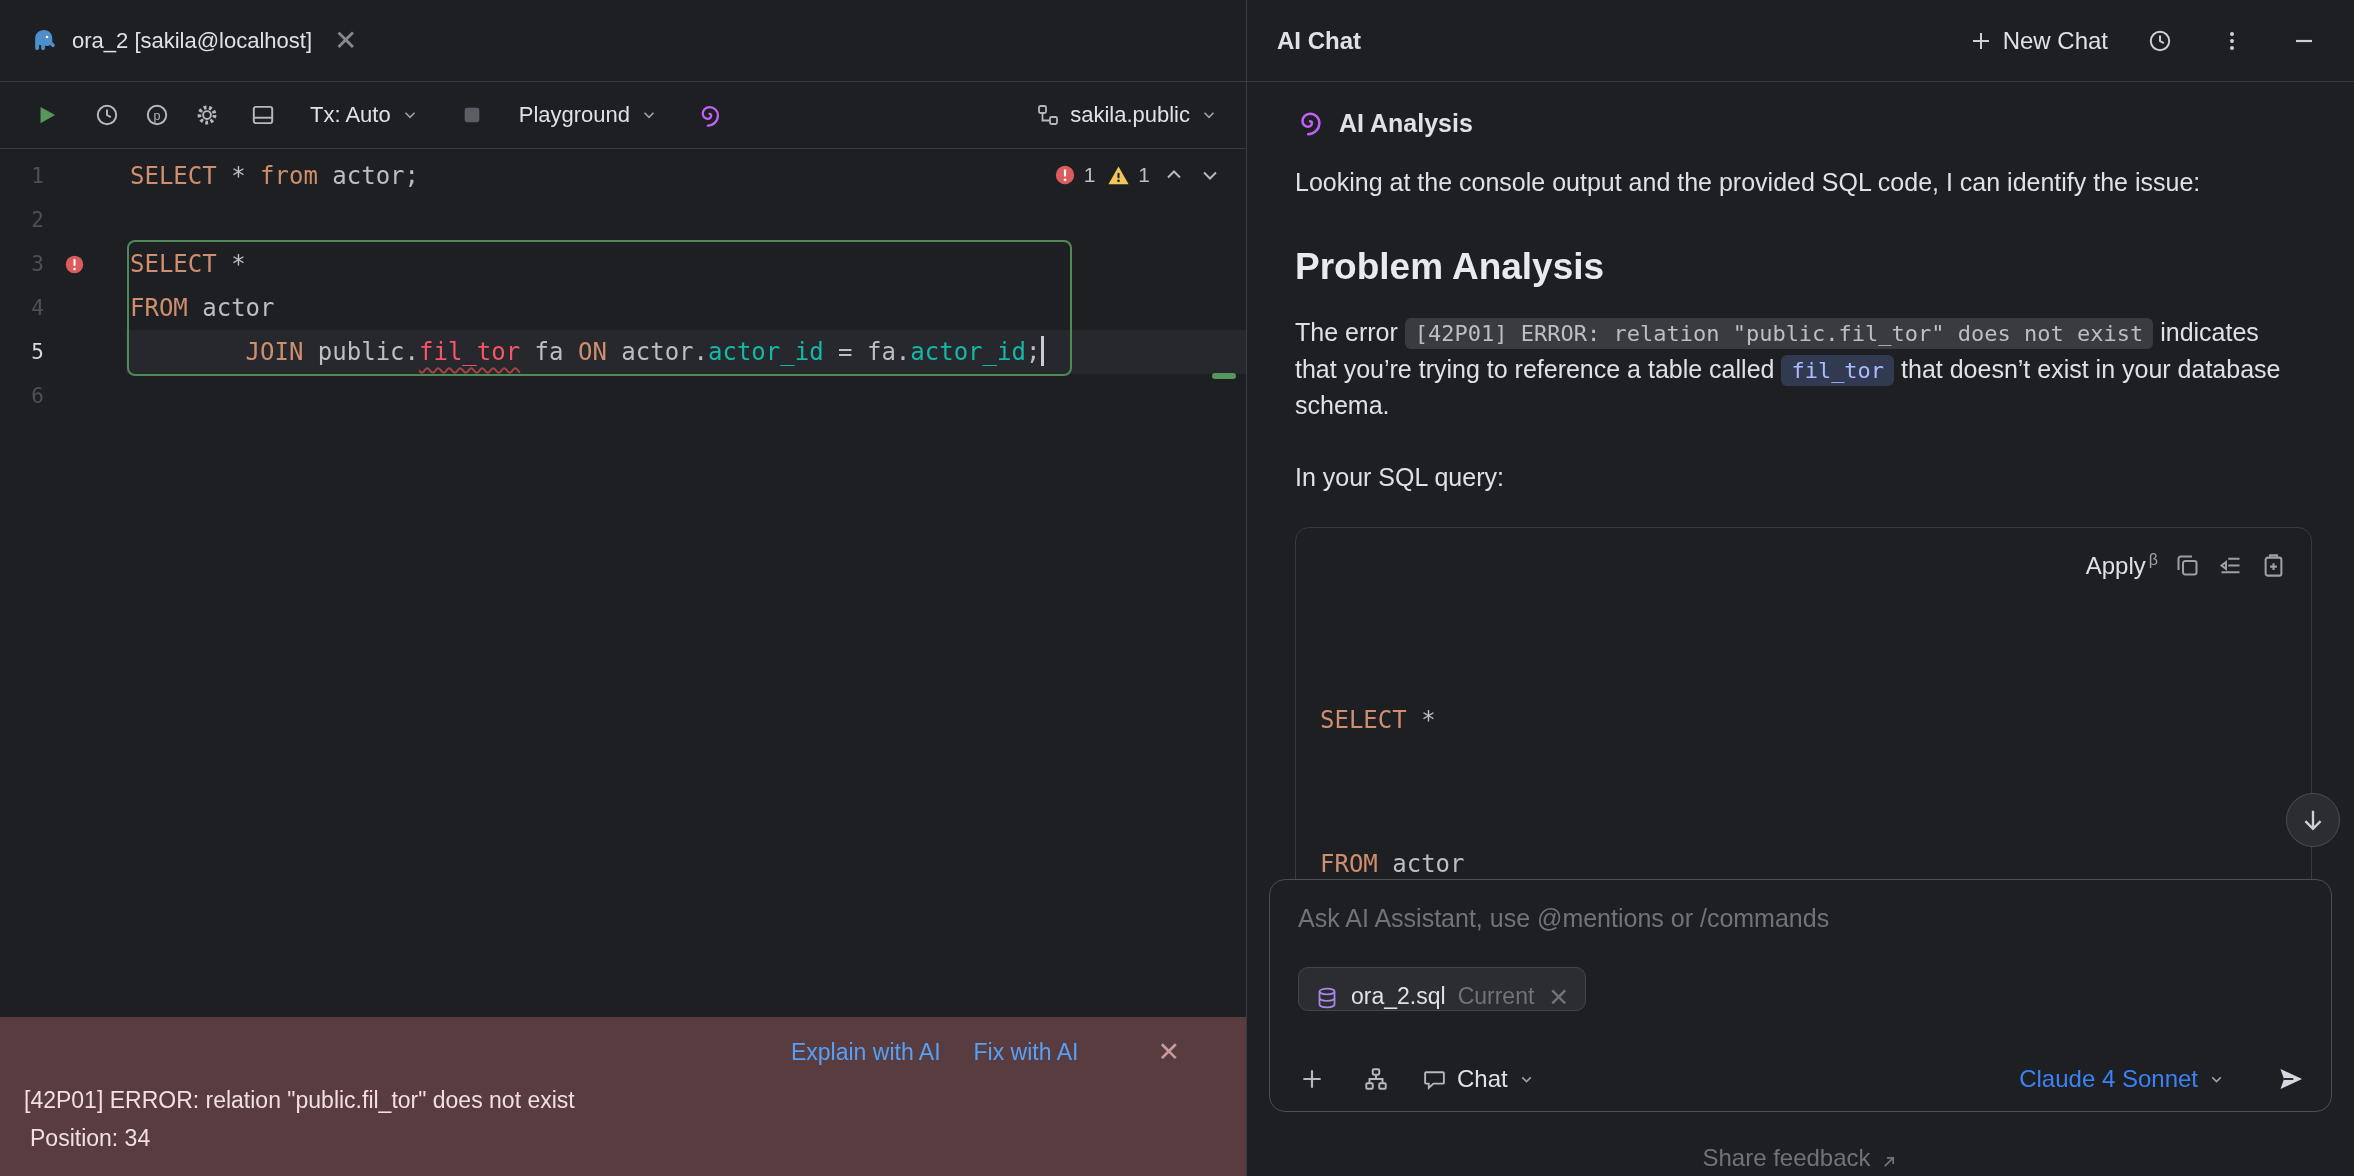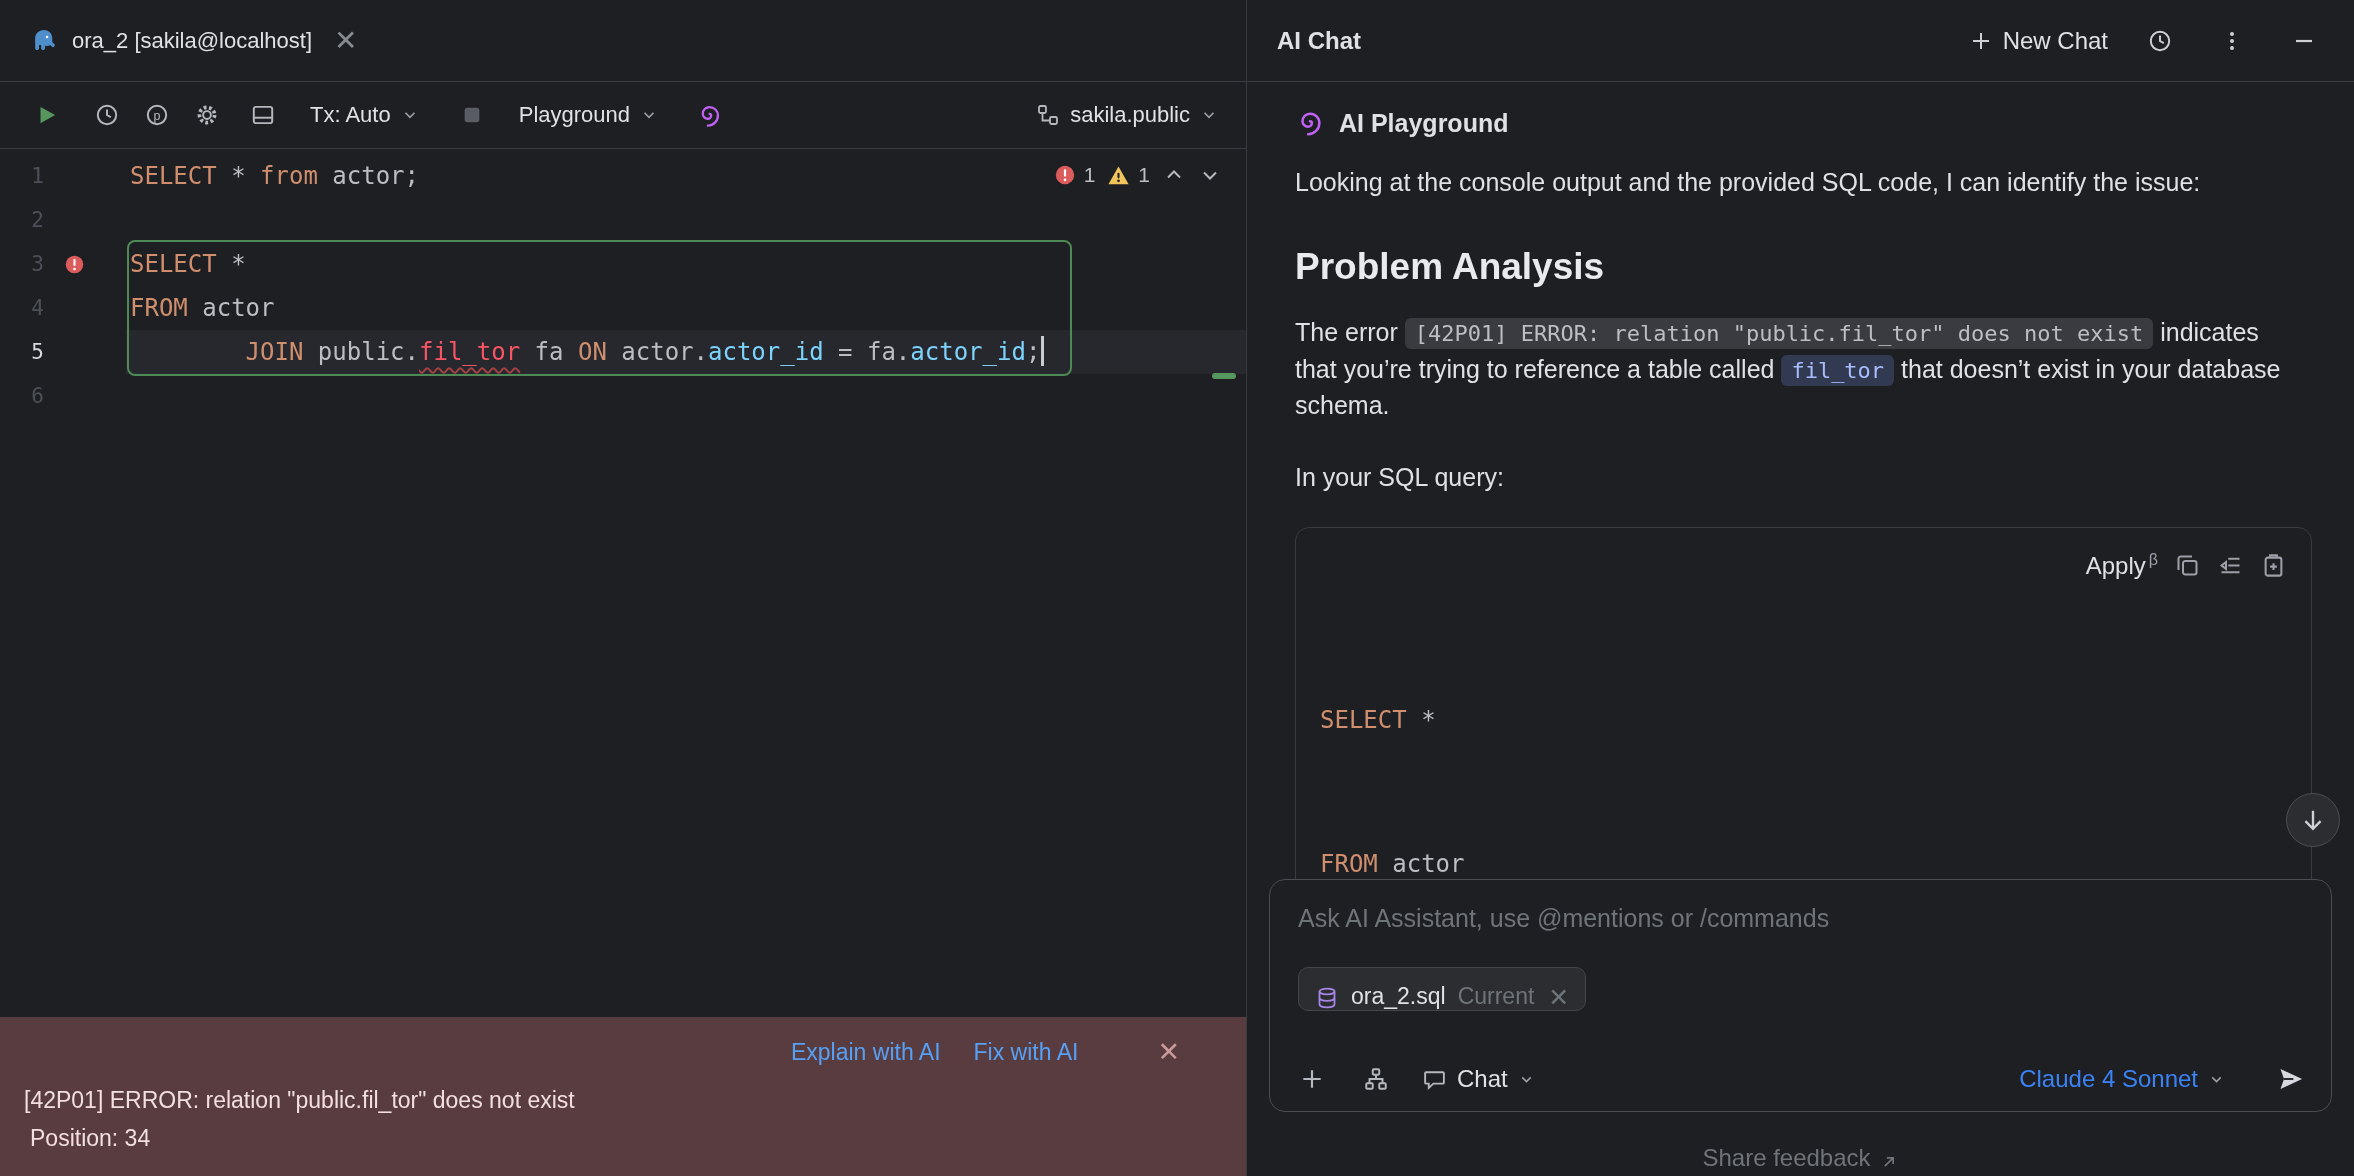--- a/index.html
+++ b/index.html
@@ -28,21 +28,21 @@
   .lnum{width:44px;text-align:right;color:#4B5059;font-size:21px;font-family:"DejaVu Sans Mono",monospace}
   .ed-row.current .lnum{color:#D5D8DE}
   .gicon{width:36px;margin-left:12px;display:flex;justify-content:center;align-items:center}
   .code-cell{flex:1;padding-left:4px;white-space:pre;color:#BCBEC4;overflow:hidden}
   .ed-row.current .code-cell{background:#26282E}
   .caret{display:inline-block;width:3px;height:30px;background:#C8CCD4;vertical-align:-6px;margin-left:1px}
 
   .tok-kw{color:#CF8E6D}
   .tok-pl{color:#BCBEC4}
   .tok-err{color:#F75464;text-decoration:underline wavy #A94343 1.5px;text-underline-offset:7px}
-  .tok-col{color:#7dd3fc}
+  .tok-col{color:#14b8a6}
 
   .exec-box{position:absolute;left:127px;top:91px;width:945px;height:136px;border:2px solid #4E8A55;border-radius:8px;pointer-events:none}
   .exec-marker{position:absolute;top:224px;right:10px;width:24px;height:6px;border-radius:3px;background:#57965C}
 
   .inspections{position:absolute;top:14px;right:24px;display:flex;align-items:center;gap:12px;font-family:"Liberation Sans",sans-serif;font-size:21px;color:#BCBEC4}
   .insp-count{margin-left:-4px}
   .insp-chev{cursor:pointer;display:flex;align-items:center}
 
   .error-banner{flex:none;height:159px;background:#593C3F;padding:14px 24px 0 24px;position:relative}
   .banner-links{display:flex;align-items:center;justify-content:flex-end;height:42px;padding-right:42px;font-size:23px}
@@ -309,21 +309,21 @@
       <div class="assistant-row">
         <svg width="30" height="30" viewBox="0 0 24 24" fill="none">
           <defs>
               <linearGradient id="aig2" x1="0" y1="0" x2="24" y2="24">
                 <stop offset="0" stop-color="#C261F5"></stop>
                 <stop offset="1" stop-color="#6B57FF"></stop>
               </linearGradient>
             </defs>
           <path stroke="url(#aig2)" stroke-width="2" stroke-linecap="round" d="M12 10.5a1.5 1.5 0 0 1 1.5 1.5 3 3 0 0 1-3 3 4.5 4.5 0 0 1-4.5-4.5 6 6 0 0 1 6-6 7.5 7.5 0 0 1 7.5 7.5 9 9 0 0 1-9 9"></path>
         </svg>
-        <span>AI Playground</span>
+        <span>AI Analysis</span>
       </div>
 
       <p class="chat-p">Looking at the console output and the provided SQL code, I can identify the issue:</p>
 
       <div class="chat-h">Problem Analysis</div>
 
       <p class="chat-p"><span>The error </span><span class="inline-code">[42P01] ERROR: relation "public.fil_tor" does not exist</span><span> indicates that you’re trying to reference a table called </span><span class="inline-code ref">fil_tor</span><span> that doesn’t exist in your database schema.</span></p>
 
       <p class="chat-p" style="margin-top:36px">In your SQL query:</p>
 

